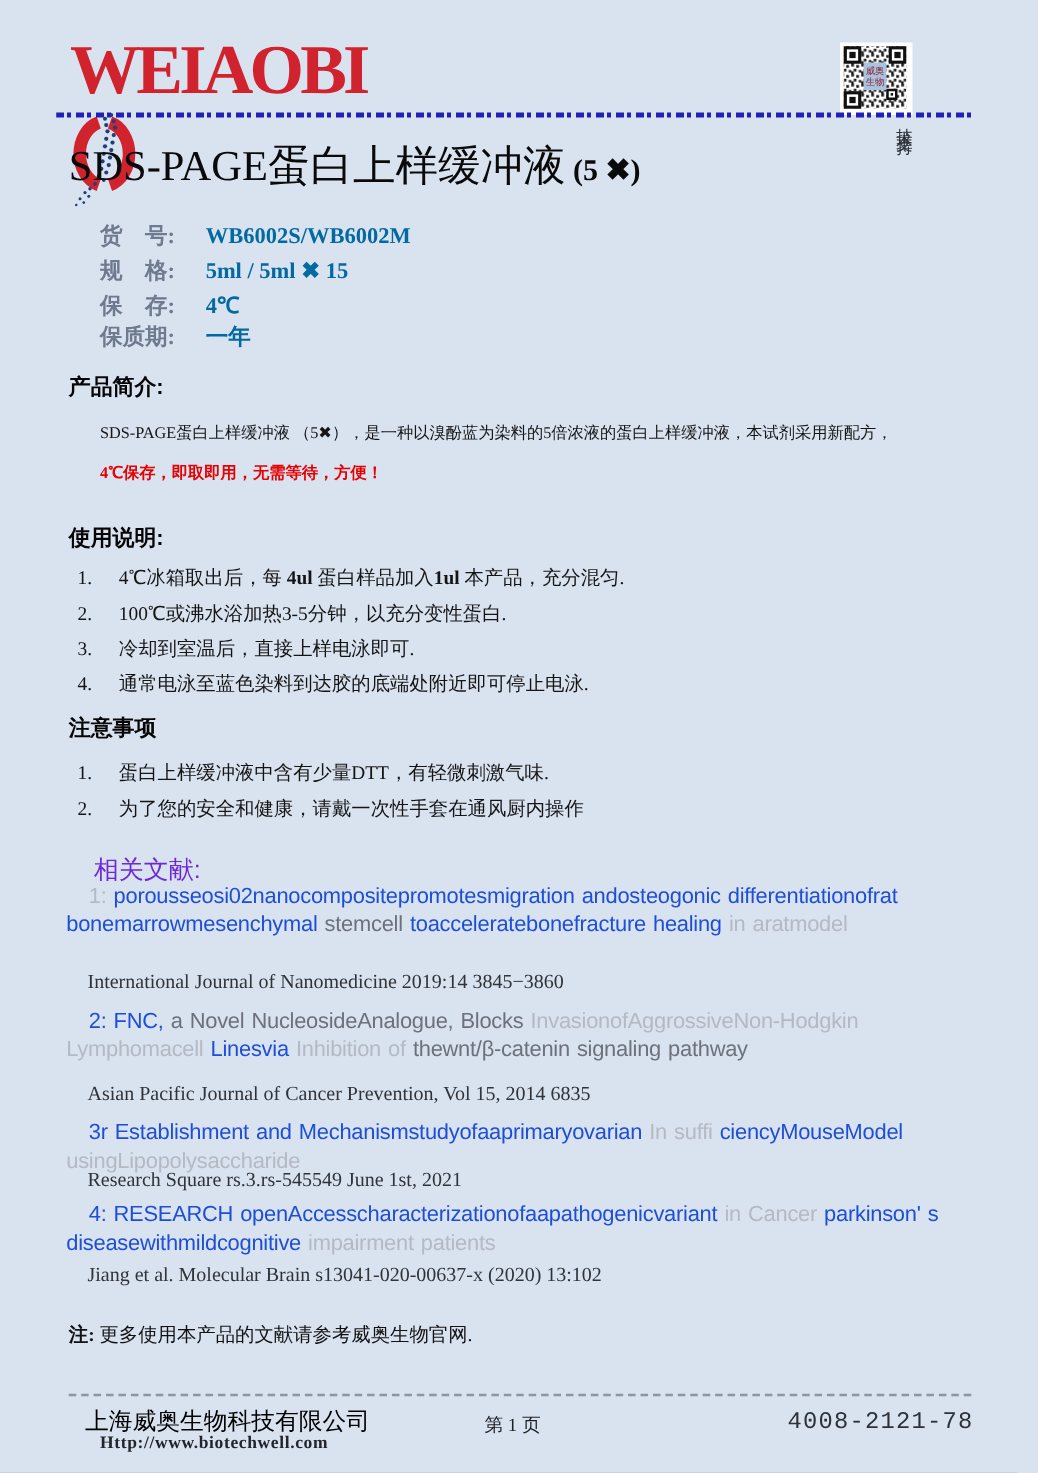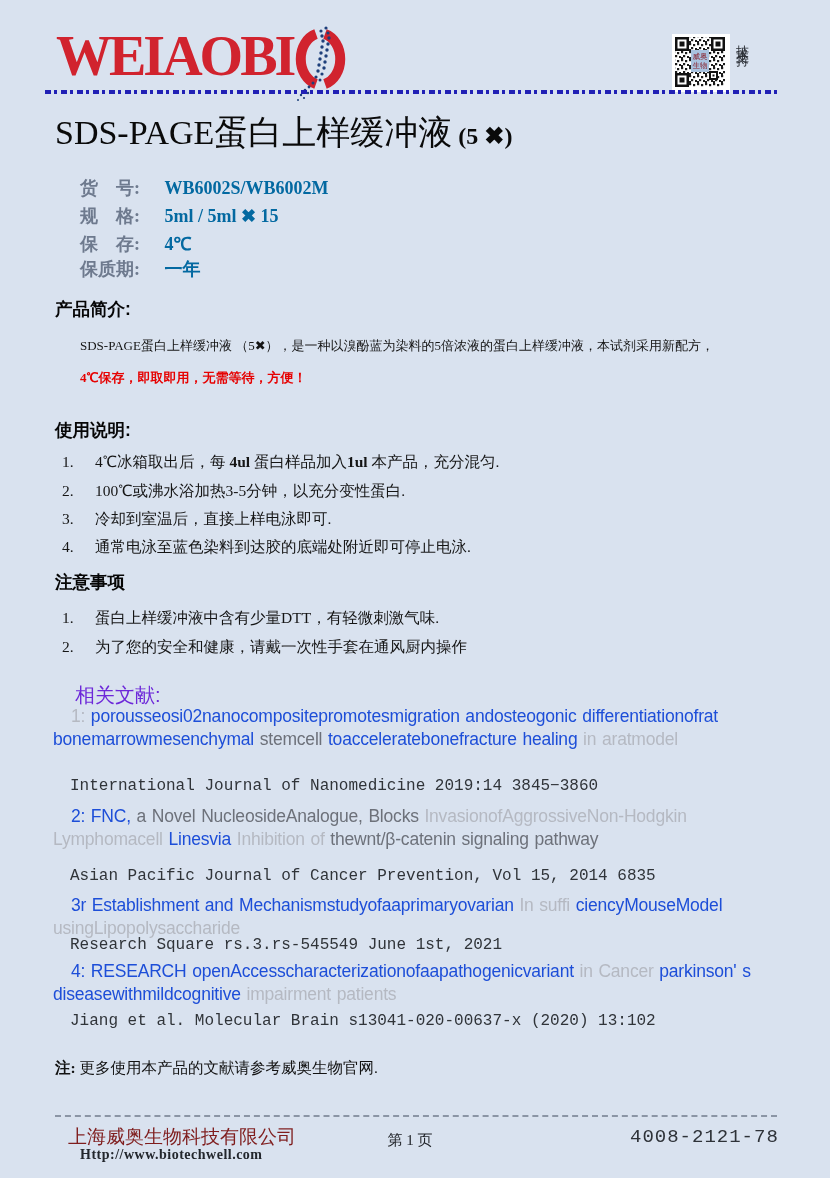--- a/index.html
+++ b/index.html
@@ -1,18 +1,18 @@
 <!DOCTYPE html>
 <html><head>
 <meta charset="utf-8">
 <style>
   html,body{margin:0;padding:0;background:#b9c2cf;}
   .page{position:relative;width:830px;height:1178px;background:#d9e2ef;
         font-family:"Liberation Serif",serif;overflow:hidden;margin:0 auto;}
-  .abs{position:absolute;}
+  .abs{position:absolute;flex-direction:column;}
 
   
   .logo{left:56px;top:24px;display:flex;align-items:flex-start;}
   .logo-text{font-family:"Liberation Serif",serif;font-weight:bold;font-size:56px;
              line-height:64px;color:#d1232e;letter-spacing:-3px;}
   .logo-o{margin-left:-1px;margin-top:2px;}
   .qr-wrap{left:672px;top:34px;display:flex;}
   .qr-box{width:56px;height:56px;background:#fff;padding:1px;}
   .qr-label{writing-mode:vertical-rl;font-family:"Liberation Sans",sans-serif;
             font-size:13px;color:#2b2f36;margin-left:6px;letter-spacing:3px;line-height:1;}
@@ -39,29 +39,29 @@
   .li .num{display:inline-block;width:33px;}
   .b{font-weight:bold;}
 
   
   .ref-title{position:absolute;left:53px;width:727px;
      font-family:"Liberation Sans",sans-serif;font-size:17.5px;line-height:23px;
      letter-spacing:-0.2px;word-spacing:1px;text-indent:18px;}
   .g1{color:#6d717a;}
   .g2{color:#1d4ed8;}
   .g3{color:#b5b9c2;}
-  .ref-journal{position:absolute;left:70px;font-family:Liberation Mono, monospace;
+  .ref-journal{position:absolute;left:70px;font-family:Liberation Serif, serif;
      font-size:16px;color:#303439;}
 
   .note-line{left:55px;top:1058px;font-size:15.5px;color:#121212;}
   .note-line .lbl{font-weight:bold;}
 
   
   .footer-divider{left:55px;top:1115px;width:722px;height:0;border-top:2px dashed #8b95a5;}
-  .f-company{left:68px;top:1124px;font-size:19px;color:#7f1d1d;}
+  .f-company{left:68px;top:1124px;font-size:19px;color:#000000;}
   .f-url{left:80px;top:1147px;font-size:14px;font-weight:bold;color:#22262c;letter-spacing:0.5px;}
   .f-page{left:330px;top:1131px;width:160px;text-align:center;font-size:15px;color:#1c1f24;}
   .f-phone{left:630px;top:1126px;font-family:Liberation Mono, monospace;
            font-size:19px;color:#2e3238;letter-spacing:1px;}
 </style>
 </head>
 <body>
 
 <div class="page">
 

